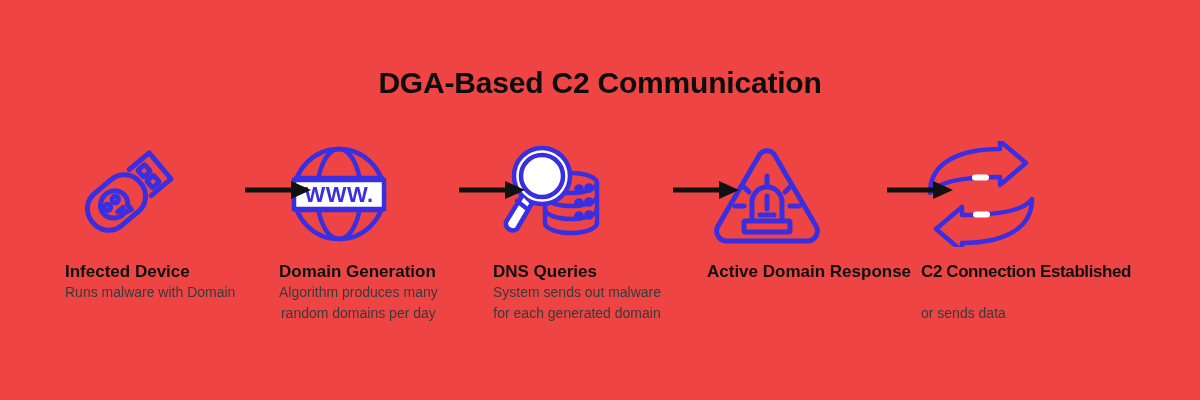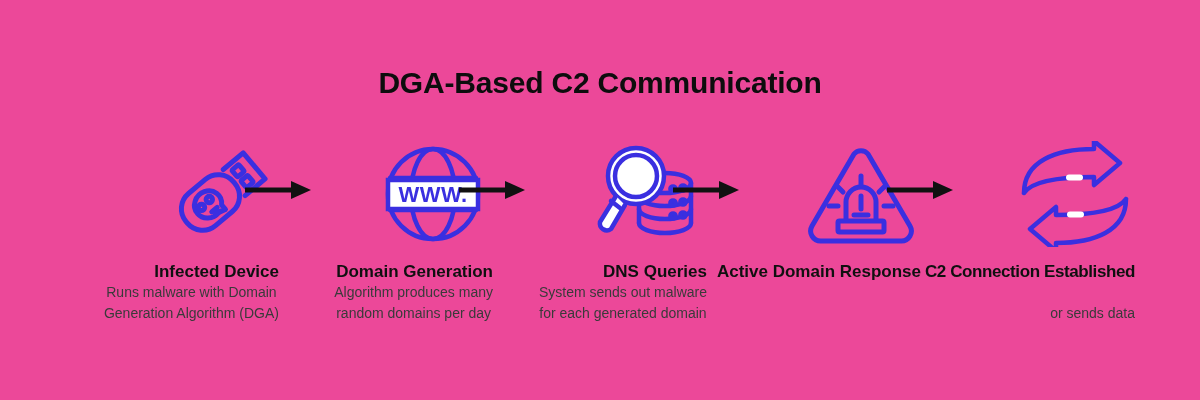--- a/index.html
+++ b/index.html
@@ -10,21 +10,21 @@
     width: 1200px;
     height: 400px;
     background: #ffffff;
     font-family: "Liberation Sans", sans-serif;
     overflow: hidden;
   }
   .canvas {
     position: relative;
     width: 1200px;
     height: 400px;
-    background: #ec4899;
+    background: #ef4444;
   }
   .title {
     position: absolute;
     top: 66px;
     left: 0;
     width: 1200px;
     text-align: center;
     font-size: 30px;
     font-weight: 700;
     letter-spacing: -0.2px;
@@ -39,21 +39,21 @@
     height: 210px;
     display: flex;
     flex-direction: row;
     align-items: flex-start;
     justify-content: center;
   }
   .step {
     width: 214px;
     display: flex;
     flex-direction: column;
-    align-items: flex-end;
+    align-items: flex-start;
   }
   .icon-box {
     width: 120px;
     height: 112px;
     display: flex;
     align-items: center;
     justify-content: center;
   }
   .step-label {
     margin-top: 12px;
@@ -111,21 +111,20 @@
             <path d="M30 55 a14 13 0 1 1 24 9 l0 6 l-7 -2 a14 13 0 0 1 -17 -13 z"></path>
             <circle cx="37" cy="53" r="3.2"></circle>
             <circle cx="48" cy="52" r="3.2"></circle>
             <path d="M42 63 l7 0 M42 68 l7 0"></path>
           </g>
         </svg>
       </div>
       <div class="step-label">Infected Device</div>
       <div class="step-desc">
         <span>Runs malware with Domain</span><br>
-        <span>Generation Algorithm (DGA)</span>
       </div>
     </div>
 
     <div class="connector">
       <svg width="72" height="24" viewBox="0 0 72 24">
         <line x1="2" y1="12" x2="50" y2="12" stroke="#111111" stroke-width="5"></line>
         <polygon points="48,3 68,12 48,21" fill="#111111"></polygon>
       </svg>
     </div>
 

